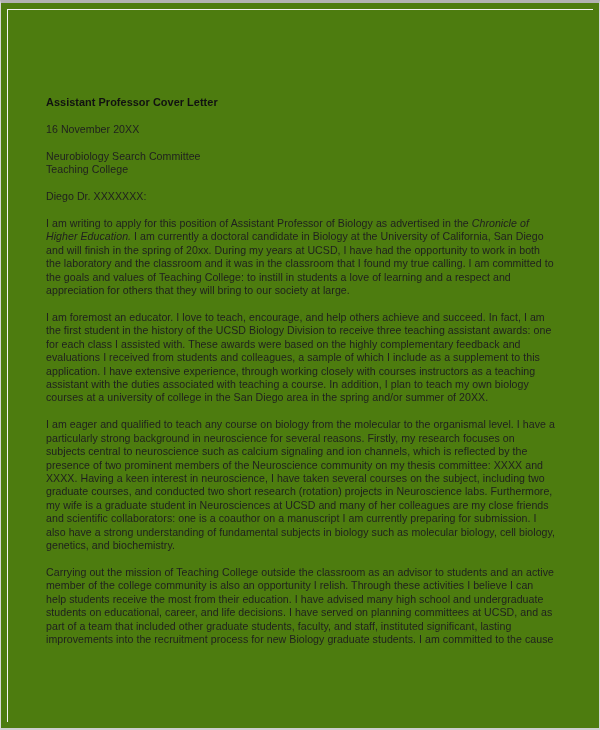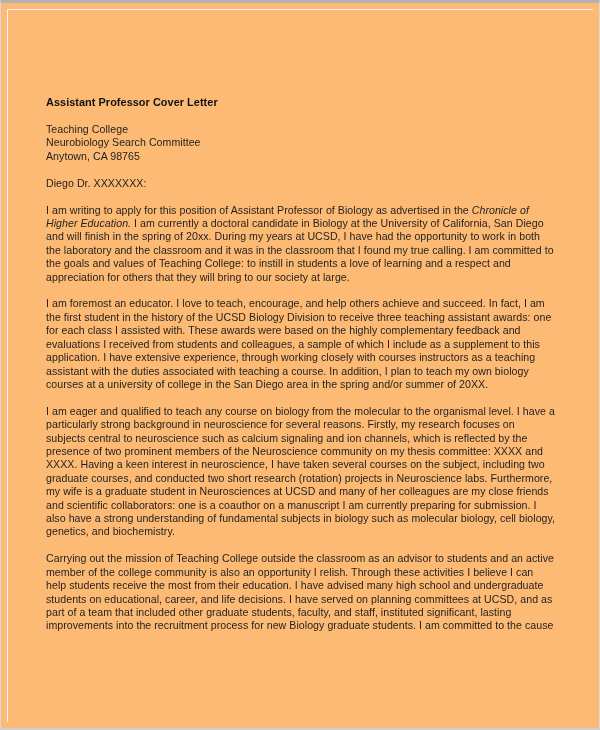--- a/index.html
+++ b/index.html
@@ -10,21 +10,21 @@
   body {
     width: 600px;
     height: 730px;
     overflow: hidden;
   }
   .page {
     position: relative;
     width: 600px;
     height: 730px;
     box-sizing: border-box;
-    background: #fdba74;
+    background: #4d7c0f;
     border-left: 1px solid #d8d8d8;
     border-right: 1px solid #d8d8d8;
     border-bottom: 2px solid #cfcfcf;
     border-top: 3px solid #b2b2b2;
     overflow: hidden;
   }
   .page-inner-hairline {
     position: absolute;
     inset: 6px;
     border-top: 1px solid #f2f2f2;
@@ -62,25 +62,27 @@
 </style>
 </head>
 <body>
 
 <div class="page">
   <div class="page-inner-hairline"></div>
   <div class="content">
 
     <h1 class="doc-title">Assistant Professor Cover Letter</h1>
 
+    <div class="block">
+      <span>16 November 20XX</span>
+    </div>
 
     <div class="block">
+      <div class="addr-line">Neurobiology Search Committee</div>
       <div class="addr-line">Teaching College</div>
-      <div class="addr-line">Neurobiology Search Committee</div>
-      <div class="addr-line">Anytown, CA 98765</div>
     </div>
 
     <p>Diego Dr. XXXXXXX:</p>
 
     <p><span>I am writing to apply for this position of Assistant Professor of Biology as advertised in the </span><em>Chronicle of Higher Education.</em><span> I am currently a doctoral candidate in Biology at the University of California, San Diego and will finish in the spring of 20xx. During my years at UCSD, I have had the opportunity to work in both the laboratory and the classroom and it was in the classroom that I found my true calling. I am committed to the goals and values of Teaching College: to instill in students a love of learning and a respect and appreciation for others that they will bring to our society at large.</span></p>
 
     <p>I am foremost an educator. I love to teach, encourage, and help others achieve and succeed. In fact, I am the first student in the history of the UCSD Biology Division to receive three teaching assistant awards: one for each class I assisted with. These awards were based on the highly complementary feedback and evaluations I received from students and colleagues, a sample of which I include as a supplement to this application. I have extensive experience, through working closely with courses instructors as a teaching assistant with the duties associated with teaching a course. In addition, I plan to teach my own biology courses at a university of college in the San Diego area in the spring and/or summer of 20XX.</p>
 
     <p>I am eager and qualified to teach any course on biology from the molecular to the organismal level. I have a particularly strong background in neuroscience for several reasons. Firstly, my research focuses on subjects central to neuroscience such as calcium signaling and ion channels, which is reflected by the presence of two prominent members of the Neuroscience community on my thesis committee: XXXX and XXXX. Having a keen interest in neuroscience, I have taken several courses on the subject, including two graduate courses, and conducted two short research (rotation) projects in Neuroscience labs. Furthermore, my wife is a graduate student in Neurosciences at UCSD and many of her colleagues are my close friends and scientific collaborators: one is a coauthor on a manuscript I am currently preparing for submission. I also have a strong understanding of fundamental subjects in biology such as molecular biology, cell biology, genetics, and biochemistry.</p>
 

